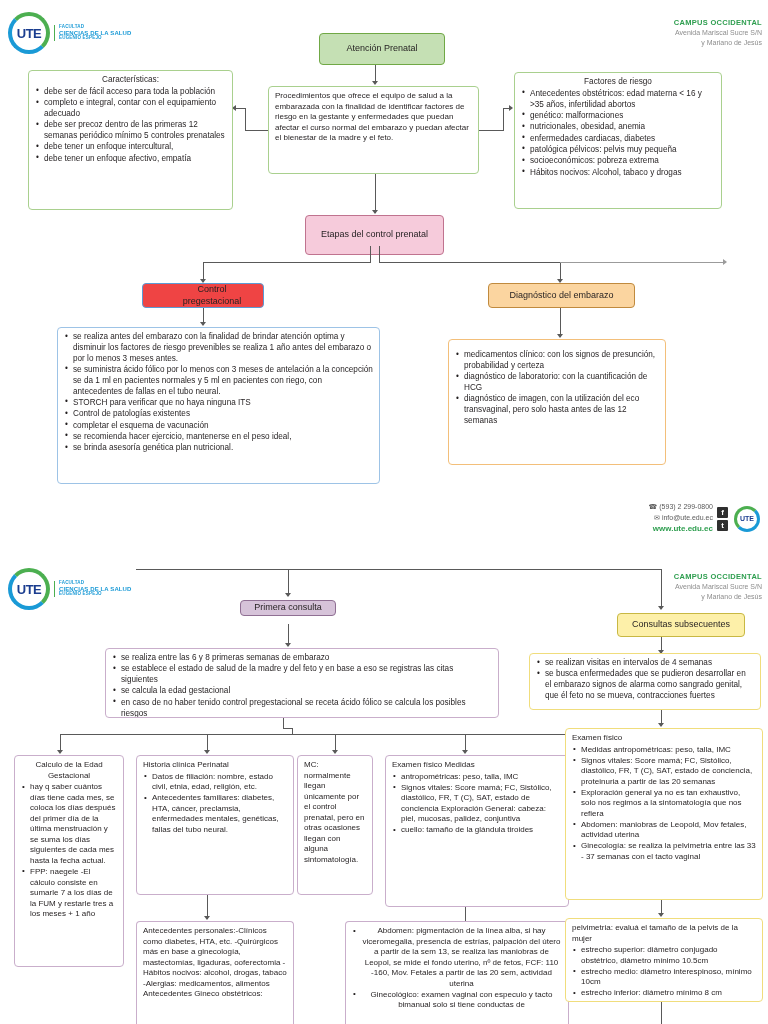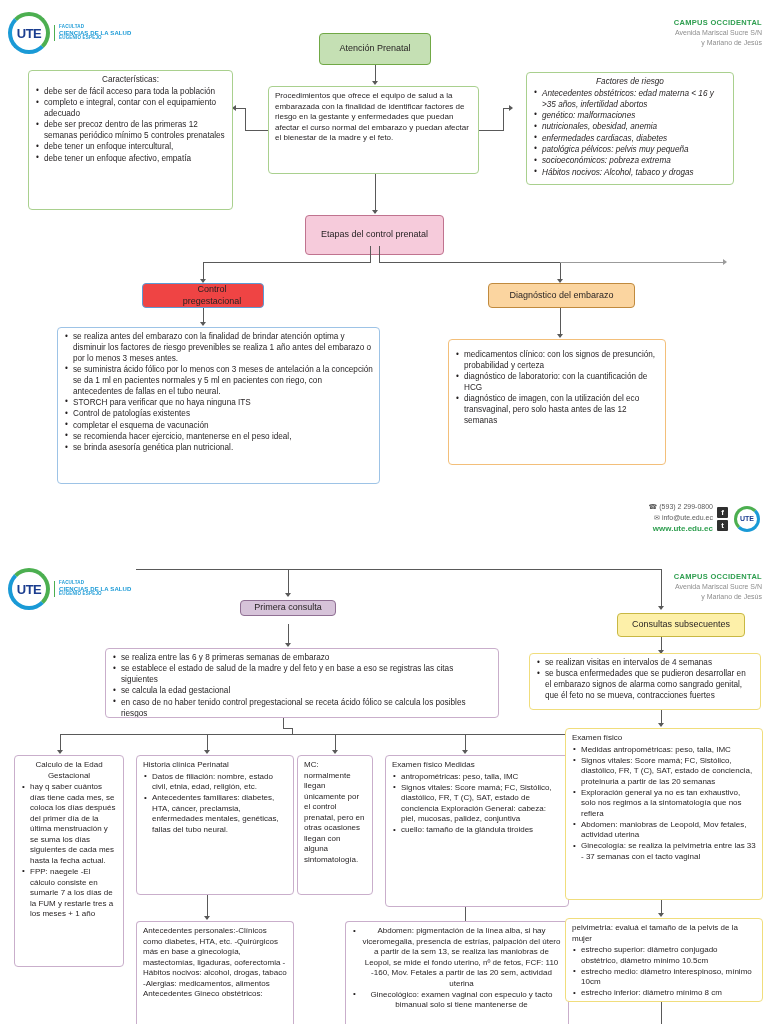--- a/index.html
+++ b/index.html
@@ -102,21 +102,21 @@
       <div class="l3">EUGENIO ESPEJO</div>
     </div>
   </div>
 
   <div class="campus" style="right:6px; top:18px;">
     <div class="ctitle">CAMPUS OCCIDENTAL</div>
     <div class="caddr">Avenida Mariscal Sucre S/N</div>
     <div class="caddr">y Mariano de Jesús</div>
   </div>
 
-  <div class="node title green-fill" style="left:319px; top:33px; width:112px; height:32px;">
+  <div class="node title green-fill" style="left:319px; top:33px; width:126px; height:32px;">
     <span>Atención Prenatal</span>
   </div>
 
   <div class="ln lnv" style="left:375px; top:65px; height:18px;"></div>
   <div class="arw down" style="left:372px; top:81px;"></div>
 
   <div class="node green-out" style="left:268px; top:86px; width:211px; height:88px; font-size:8px;">
     <div>Procedimientos que ofrece el equipo de salud a la embarazada con la finalidad de identificar factores de riesgo en la gestante y enfermedades que puedan afectar el curso normal del embarazo y puedan afectar el bienestar de la madre y el feto.</div>
   </div>
 
@@ -134,21 +134,21 @@
       <li>debe tener un enfoque intercultural,</li>
       <li>debe tener un enfoque afectivo, empatía</li>
     </ul>
   </div>
 
   <div class="ln lnh" style="left:479px; top:130px; width:24px;"></div>
   <div class="ln lnv" style="left:503px; top:108px; height:23px;"></div>
   <div class="ln lnh" style="left:503px; top:108px; width:8px;"></div>
   <div class="arw right" style="left:509px; top:105px;"></div>
 
-  <div class="node green-out" style="left:526px; top:72px; width:208px; height:113px;font-style:italic;">
+  <div class="node green-out" style="left:514px; top:72px; width:208px; height:137px;">
     <div class="hdr">Factores de riesgo</div>
     <ul>
       <li>Antecedentes obstétricos: edad materna &lt; 16 y &gt;35 años, infertilidad abortos</li>
       <li>genético: malformaciones</li>
       <li>nutricionales, obesidad, anemia</li>
       <li>enfermedades cardiacas, diabetes</li>
       <li>patológica pélvicos: pelvis muy pequeña</li>
       <li>socioeconómicos: pobreza extrema</li>
       <li>Hábitos nocivos: Alcohol, tabaco y drogas</li>
     </ul>
@@ -340,21 +340,21 @@
       <li>Signos vitales: Score mamá; FC, Sistólico, diastólico, FR, T (C), SAT, estado de conciencia Exploración General: cabeza: piel, mucosas, palidez, conjuntiva</li>
       <li>cuello: tamaño de la glándula tiroides</li>
     </ul>
   </div>
 
   <div class="ln lnv" style="left:465px; top:351px; height:14px;"></div>
 
   <div class="node purple-out" style="left:345px; top:365px; width:224px; height:103px; font-size:8px; border-bottom:none; border-radius:4px 4px 0 0;text-align:center;">
     <ul>
       <li>Abdomen: pigmentación de la línea alba, si hay viceromegalia, presencia de estrías, palpación del útero a partir de la sem 13, se realiza las maniobras de Leopol, se mide el fondo uterino, nº de fetos, FCF: 110 -160, Mov. Fetales a partir de las 20 sem, actividad uterina</li>
-      <li>Ginecológico: examen vaginal con especulo y tacto bimanual solo si tiene mantenerse de</li>
+      <li>Ginecológico: examen vaginal con especulo y tacto bimanual solo si tiene conductas de</li>
     </ul>
   </div>
 
   <div class="node yellow-out" style="left:565px; top:172px; width:198px; height:172px; font-size:8px;">
     <div class="hdr-left">Examen físico</div>
     <ul>
       <li>Medidas antropométricas: peso, talla, IMC</li>
       <li>Signos vitales: Score mamá; FC, Sistólico, diastólico, FR, T (C), SAT, estado de conciencia, proteinuria a partir de las 20 semanas</li>
       <li>Exploración general ya no es tan exhaustivo, solo nos regimos a la sintomatología que nos refiera</li>
       <li>Abdomen: maniobras de Leopold, Mov fetales, actividad uterina</li>

